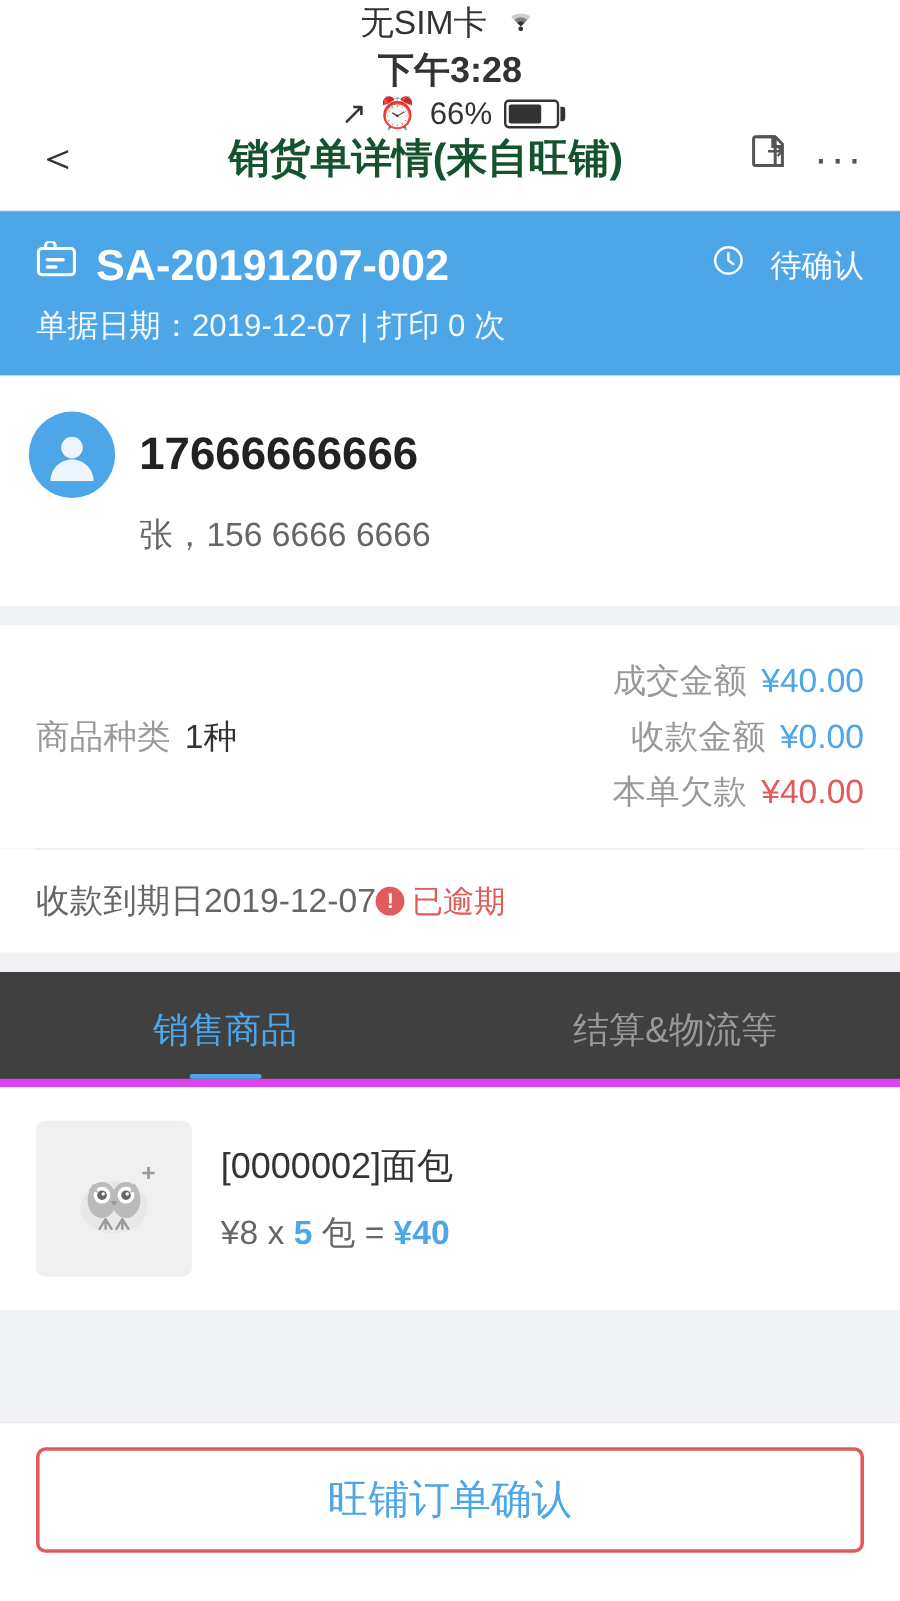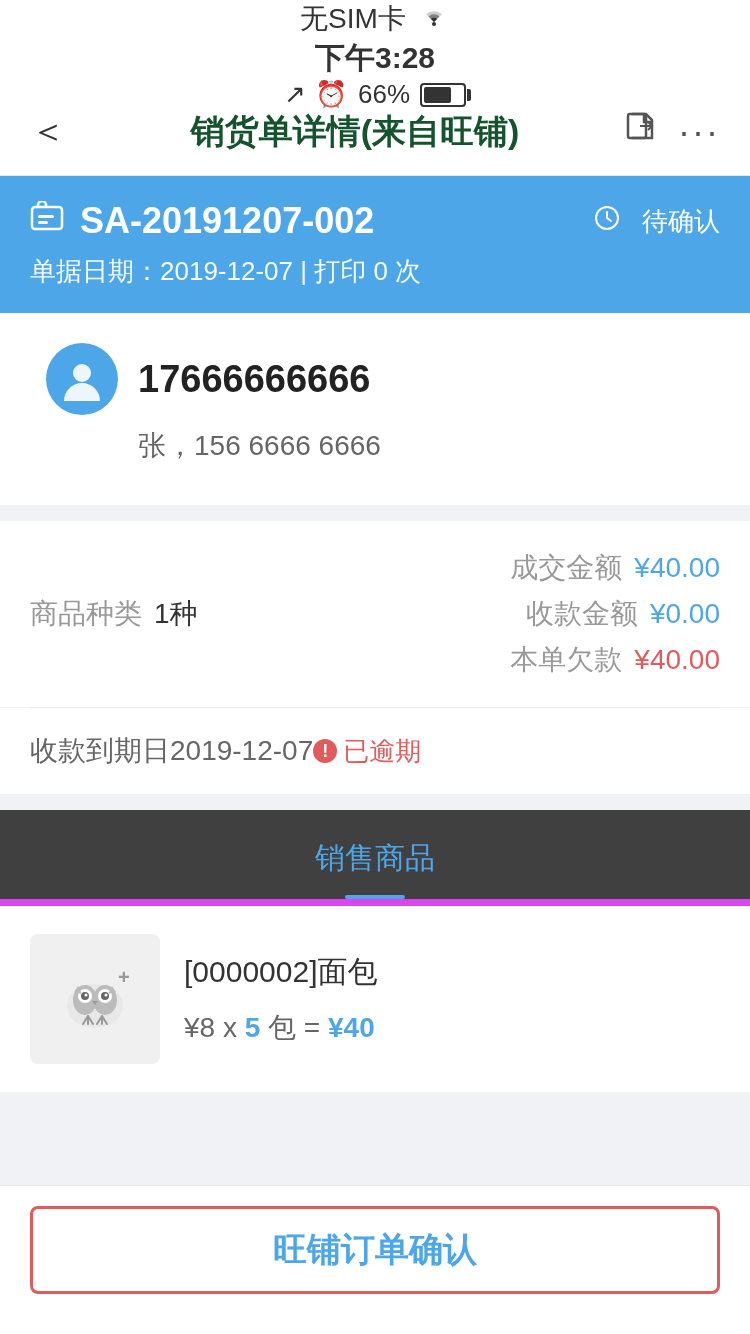--- a/index.html
+++ b/index.html
@@ -80,33 +80,32 @@
       font-weight: 700;
       color: #fff;
       display: flex;
       align-items: center;
       gap: 12px;
     }
     .order-status {
       font-size: 26px;
       color: #fff;
       display: flex;
-      align-items: center;
       gap: 22px;
     }
     .order-date-print {
       font-size: 26px;
       color: #fff;
       opacity: 0.95;
     }
 
     
     .customer-card {
       background: #fff;
-      padding: 30px 30px 24px 46px;
+      padding: 30px 30px 24px 24px;
       margin-top: 0;
     }
     .customer-row1 {
       display: flex;
       align-items: center;
       gap: 20px;
       margin-bottom: 12px;
     }
     .avatar {
       width: 72px; height: 72px;
@@ -285,21 +284,21 @@
       border-top: 1px solid #e8e8e8;
     }
     .confirm-btn {
       width: 100%;
       height: 88px;
       border: 3px solid #e05c5c;
       border-radius: 8px;
       background: #fff;
       color: #4da6e8;
       font-size: 34px;
-      font-weight: 700;
+      font-weight: 400;
       display: flex; align-items: center; justify-content: center;
       cursor: pointer;
     }
   </style>
 </head>
 <body>
 
 <div class="status-bar">
   <div class="status-left">
     <span>无SIM卡</span>
@@ -416,20 +415,23 @@
     <span>已逾期</span>
   </div>
 </div>
 
 <div class="divider"></div>
 
 <div class="tabs">
   <div class="tab active">
     <span>销售商品</span>
   </div>
+  <div class="tab">
+    <span>结算&amp;物流等</span>
+  </div>
 </div>
 
 <div class="product-list">
   <div class="product-item">
     <div class="product-thumb">
 
       <svg width="90" height="70" viewBox="0 0 90 70" fill="none">
         <ellipse cx="45" cy="42" rx="28" ry="22" fill="#e8e8e8"></ellipse>
 
         <ellipse cx="35" cy="36" rx="12" ry="15" fill="#bbb"></ellipse>

